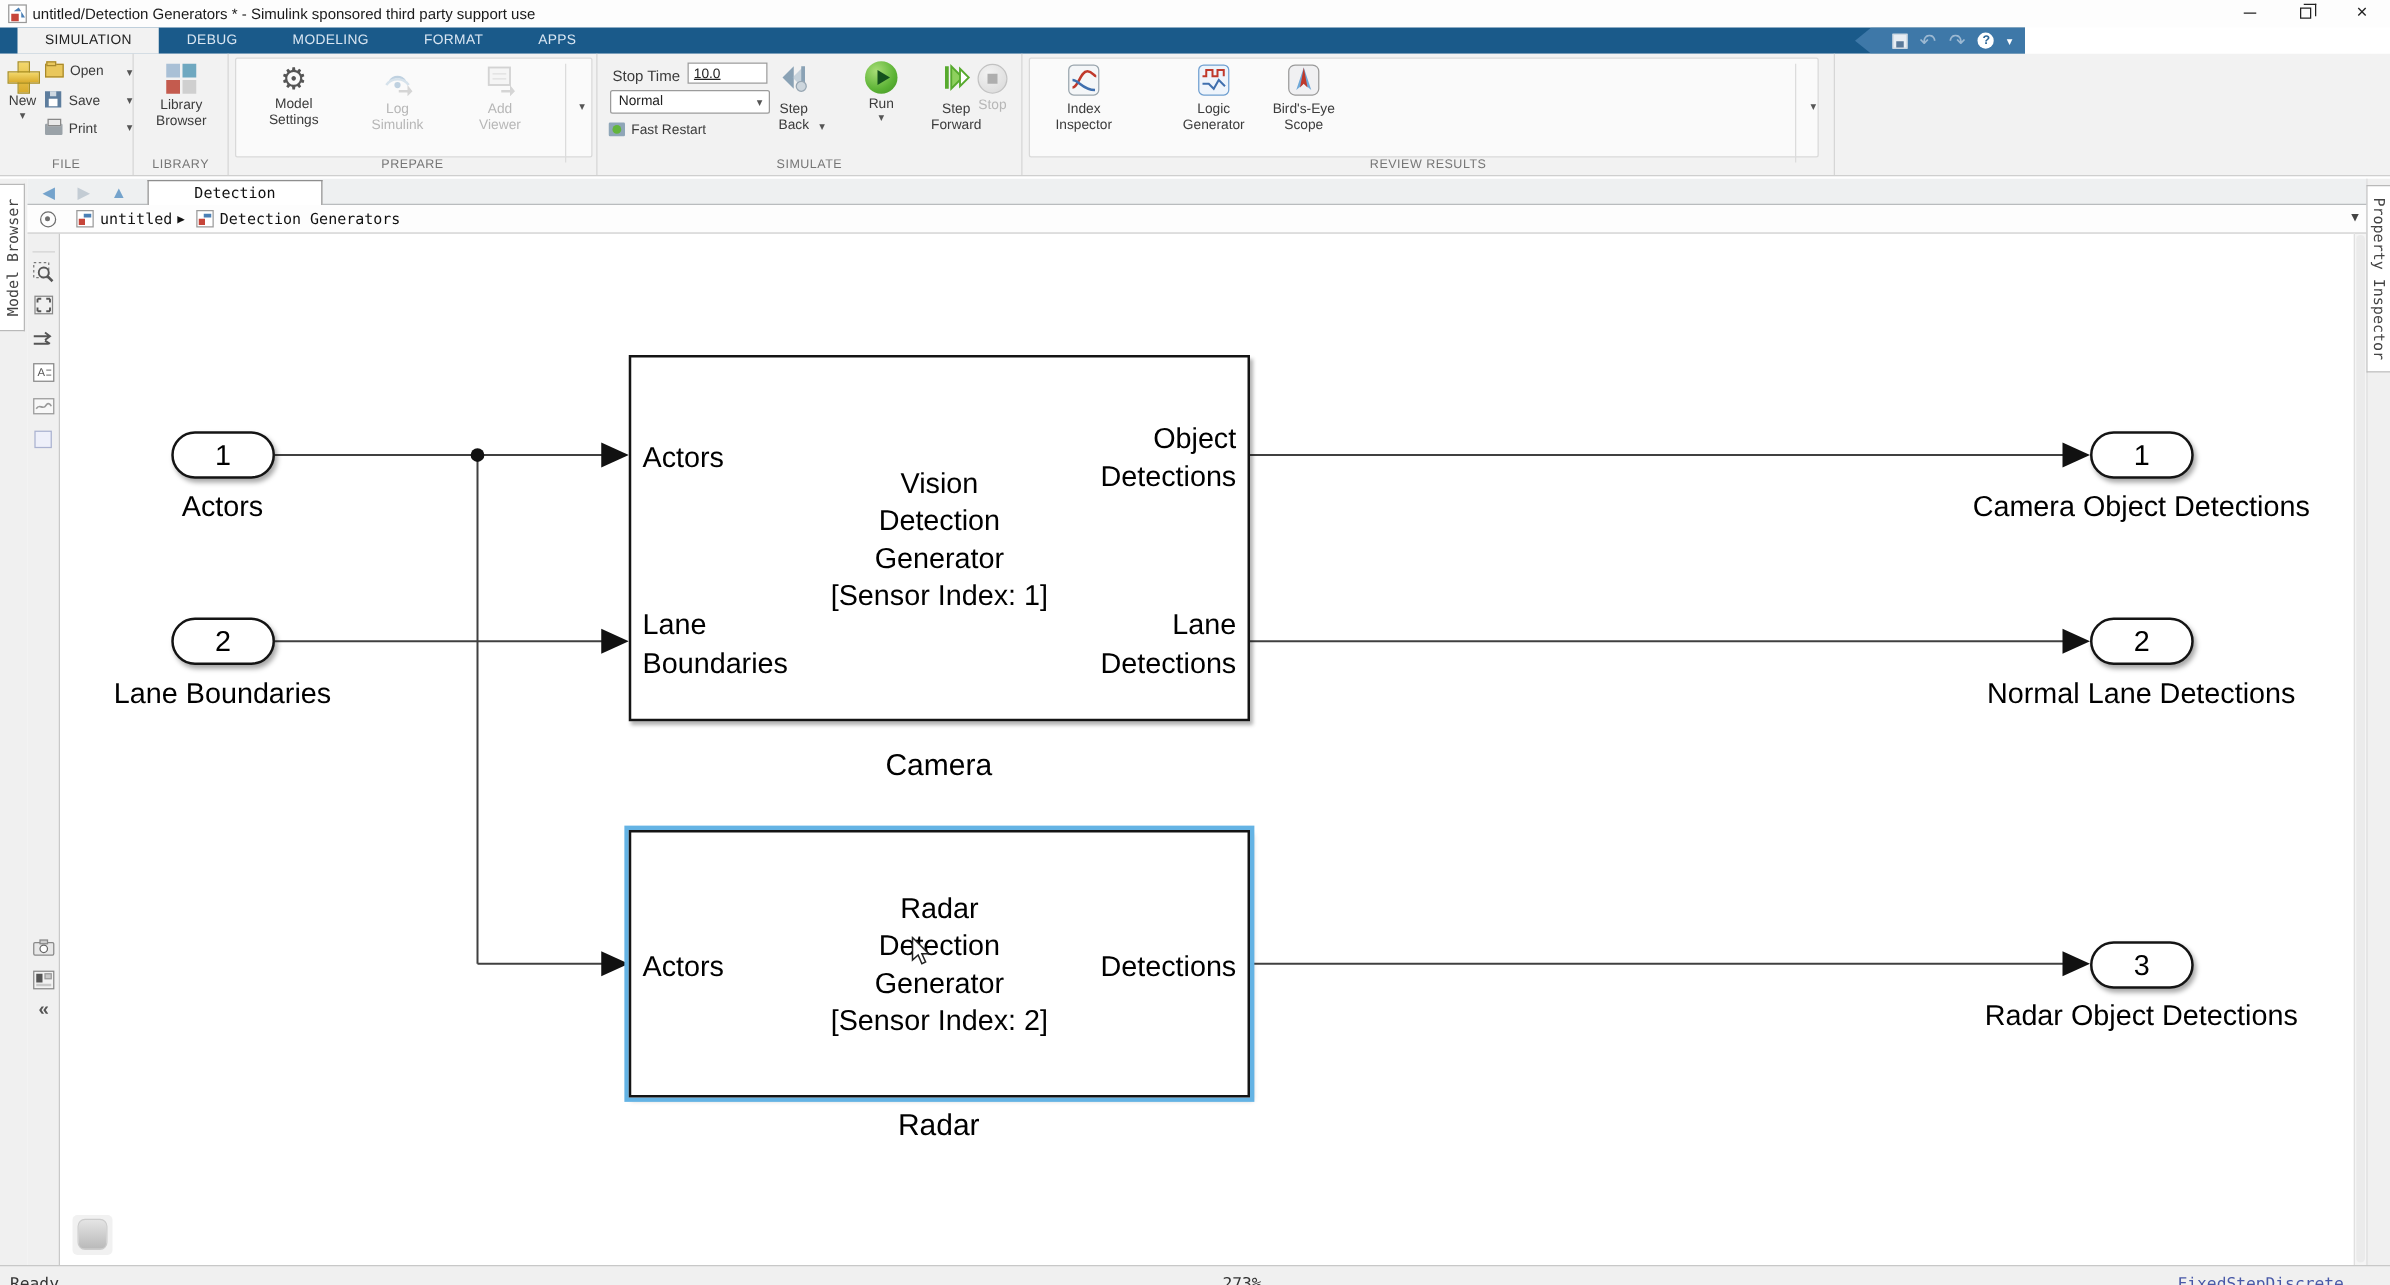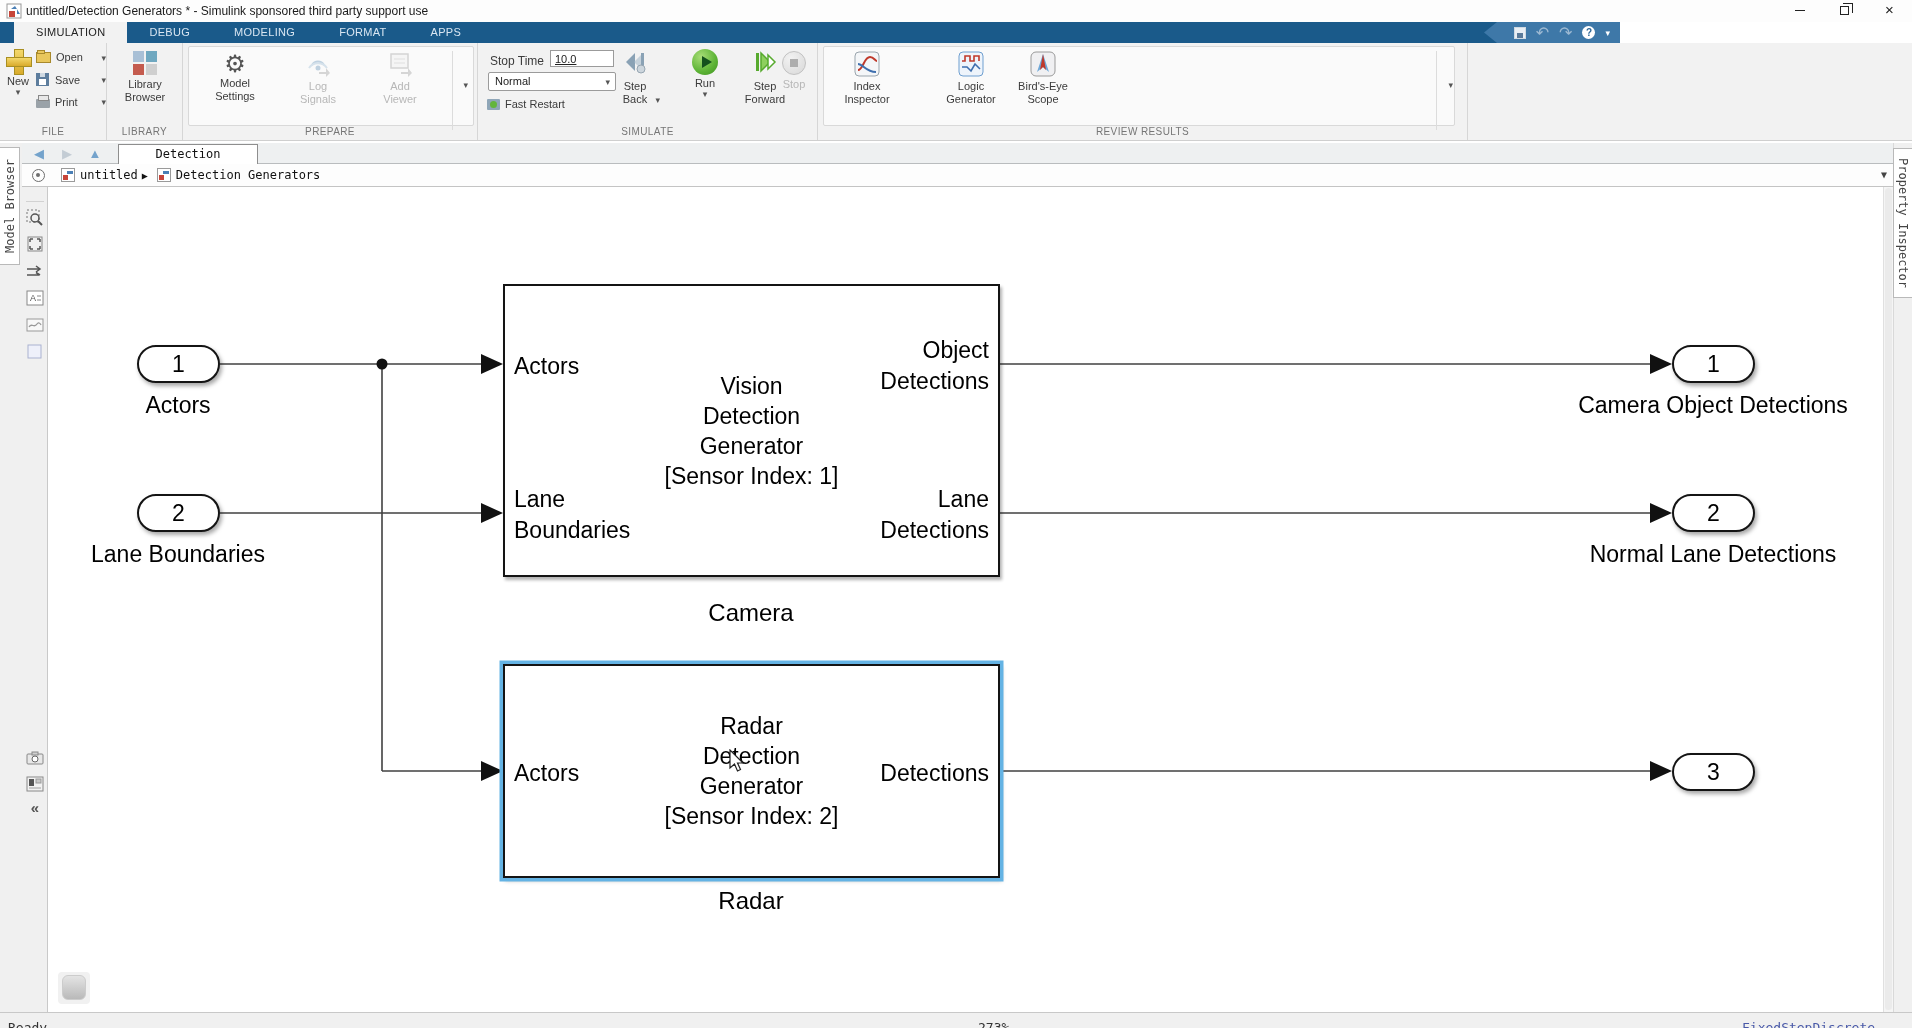--- a/index.html
+++ b/index.html
@@ -169,21 +169,21 @@
 Settings</div>
     </div>
     <div class="rbtn disabled" style="left:103px;top:8px;width:64px">
       <svg class="ricon" width="26" height="26">
         <path d="M7 14 A7 7 0 0 1 19 14" fill="none" stroke="#8fb0cc" stroke-width="2"></path>
         <path d="M4 17 A11 11 0 0 1 22 17" fill="none" stroke="#b9cfe0" stroke-width="2"></path>
         <circle cx="13" cy="17" r="2.5" fill="#8fb0cc"></circle>
         <path d="M14 21 L21 21 L21 17 L25 22 L21 26 L21 23 L14 23 Z" fill="#b7b7b7"></path>
       </svg>
       <div class="ml">Log
-Signals</div>
+Simulink</div>
     </div>
     <div class="rbtn disabled" style="left:185px;top:8px;width:64px">
       <svg class="ricon" width="26" height="26">
         <rect x="4" y="3" width="17" height="14" fill="#f2f2f2" stroke="#b5b5b5" stroke-width="1.5"></rect>
         <line x1="7" y1="8" x2="18" y2="8" stroke="#c9c9c9"></line>
           <line x1="7" y1="12" x2="18" y2="12" stroke="#c9c9c9"></line>
         <path d="M14 21 L21 21 L21 17 L25 22 L21 26 L21 23 L14 23 Z" fill="#b7b7b7"></path>
       </svg>
       <div class="ml">Add
 Viewer</div>
@@ -411,20 +411,21 @@
       <span>1</span>
     </div>
   <div class="caption" style="left:1465px;top:205px;width:400px">Camera Object Detections</div>
   <div class="pill" style="left:1624px;top:307px">
       <span>2</span>
     </div>
   <div class="caption" style="left:1465px;top:354px;width:400px">Normal Lane Detections</div>
   <div class="pill" style="left:1624px;top:566px">
       <span>3</span>
     </div>
+  <div class="caption" style="left:1465px;top:612px;width:400px">Radar Object Detections</div>
 
   <div class="cornerbadge">
       <i></i>
     </div>
 </div>
 
 <div class="vscroll">
     <i></i>
   </div>
 

